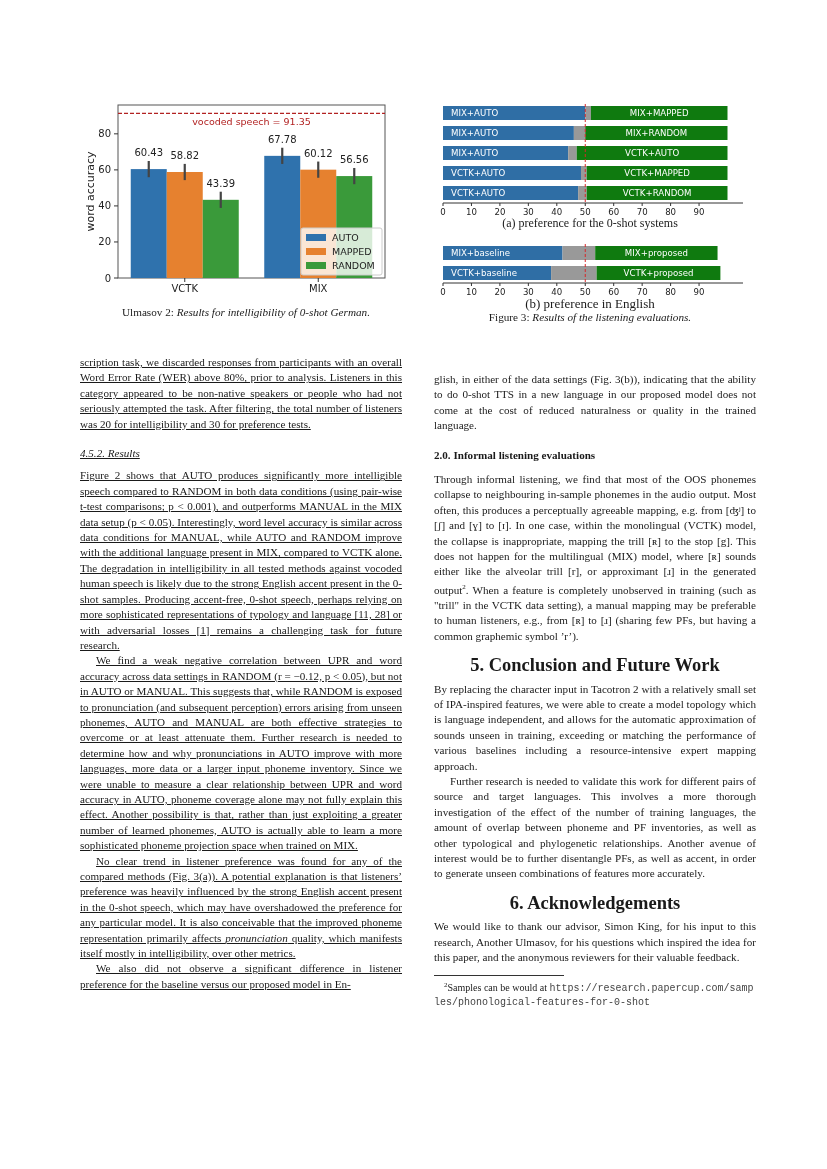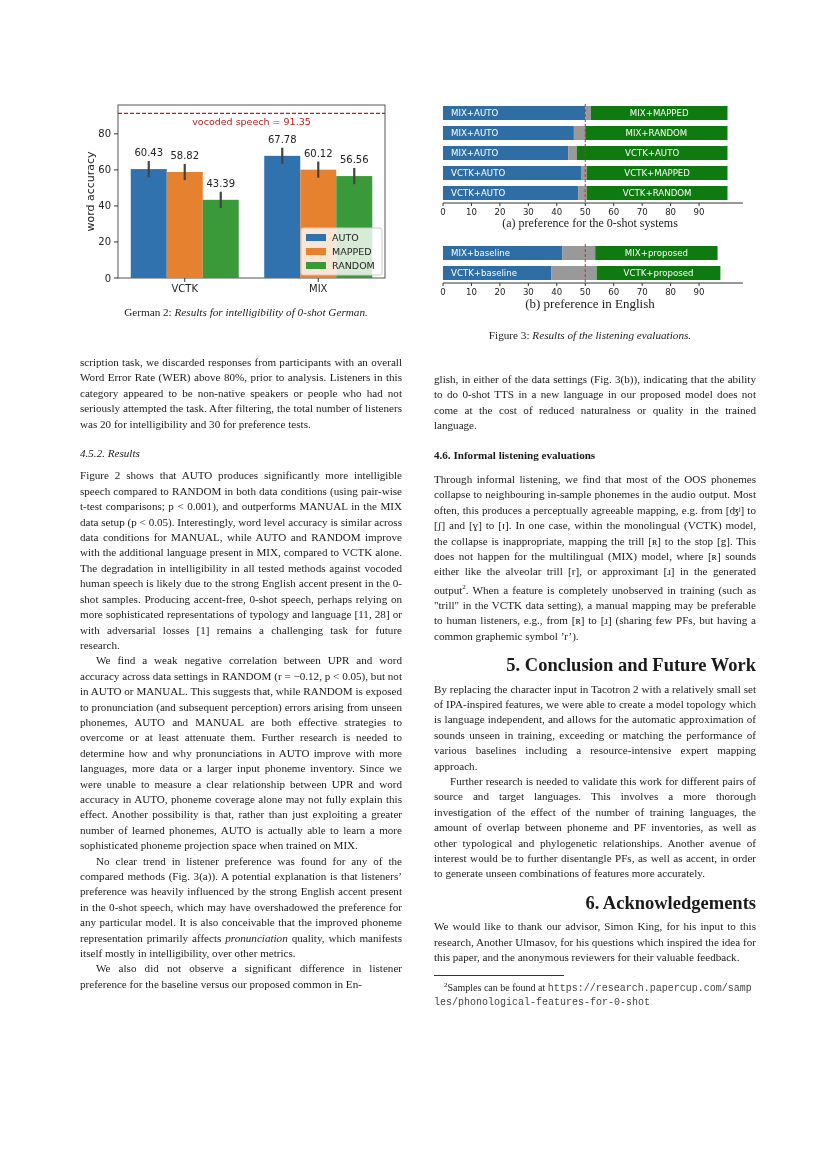--- a/index.html
+++ b/index.html
@@ -2,21 +2,21 @@
 <html><head>
 <meta charset="utf-8">
 <style>
   html,body{margin:0;padding:0;background:#fff;}
   body{width:827px;height:1169px;position:relative;overflow:hidden;font-family:"Liberation Serif",serif;color:#1a1a1a;}
   .abs{position:absolute;}
   .col{position:absolute;width:322px;font-size:11.1px;line-height:15.4px;text-align:justify;}
   .col p{margin:0;}
   .col p.ind{text-indent:16px;}
   .sub{font-style:italic;margin:0;}
-  .h2{font-weight:bold;font-size:18.5px;text-align:right;margin:0;}
+  .h2{font-weight:bold;font-size:18.5px;text-align:center;margin:0;}
   .h3{font-weight:bold;font-size:11.1px;margin:0;}
   .cap{font-size:11.2px;text-align:center;}
   .cap i{font-style:italic;}
   .mono{font-family:"Liberation Mono",monospace;}
   svg text{font-family:"DejaVu Sans",sans-serif;}
   .fn{font-size:10px;line-height:13px;text-align:left;}
 </style>
 </head>
 <body>
 
@@ -61,21 +61,21 @@
       <rect x="221" y="132" width="81" height="47" fill="#fff" fill-opacity="0.8" stroke="#ccc" rx="2"></rect>
       <rect x="226" y="138" width="20" height="7" fill="#2f72ad"></rect>
       <text x="252" y="145" font-size="9.5" fill="#222">AUTO</text>
       <rect x="226" y="152" width="20" height="7" fill="#e6812f"></rect>
       <text x="252" y="159" font-size="9.5" fill="#222">MAPPED</text>
       <rect x="226" y="166" width="20" height="7" fill="#3a9a3a"></rect>
       <text x="252" y="173" font-size="9.5" fill="#222">RANDOM</text>
     </svg>
 </div>
 <div class="abs cap" style="left:78px;top:306px;width:336px;">
-  <span>German 2:</span>
+  <span>Ulmasov 2:</span>
   <i>Results for intelligibility of 0-shot German.</i>
 </div>
 
 <div class="abs" style="left:430px;top:100px;width:320px;height:118px;">
   <svg id="fig3a" width="320" height="118" viewBox="0 0 320 118">
       <rect x="13" y="6" width="142.25" height="14" fill="#2f6ea5"></rect>
       <rect x="155.25" y="6" width="5.689999999999998" height="14" fill="#999999"></rect>
       <rect x="160.94" y="6" width="136.56" height="14" fill="#0f7a0f"></rect>
       <text x="21" y="16.3" font-size="8.6" fill="#fff">MIX+AUTO</text>
       <text x="229.22" y="16.3" font-size="8.6" fill="#fff" text-anchor="middle">MIX+MAPPED</text>
@@ -156,40 +156,40 @@
       <line x1="212.15" x2="212.15" y1="41" y2="44" stroke="#333"></line>
       <text x="212.15" y="53" font-size="8.6" text-anchor="middle" fill="#222">70</text>
       <line x1="240.60000000000002" x2="240.60000000000002" y1="41" y2="44" stroke="#333"></line>
       <text x="240.60000000000002" y="53" font-size="8.6" text-anchor="middle" fill="#222">80</text>
       <line x1="269.05" x2="269.05" y1="41" y2="44" stroke="#333"></line>
       <text x="269.05" y="53" font-size="8.6" text-anchor="middle" fill="#222">90</text>
     </svg>
 </div>
 <div class="abs cap" style="left:430px;top:296px;width:320px;font-size:13px;">(b)  preference in English</div>
 
-<div class="abs cap" style="left:430px;top:329px;width:320px;">
+<div class="abs cap" style="left:430px;top:311px;width:320px;">
   <span>Figure 3:</span>
   <i>Results of the listening evaluations.</i>
 </div>
 
-<div class="col" style="left:80px;top:355px;">
+<div class="col" style="left:80px;top:355px;text-decoration:underline;">
   <p>scription task, we discarded responses from participants with an overall Word Error Rate (WER) above 80%, prior to analysis. Listeners in this category appeared to be non-native speakers or people who had not seriously attempted the task. After filtering, the total number of listeners was 20 for intelligibility and 30 for preference tests.</p>
   <p class="sub" style="margin-top:14px;margin-bottom:7px;">4.5.2.  Results</p>
   <p>Figure 2 shows that AUTO produces significantly more intelligible speech compared to RANDOM in both data conditions (using pair-wise t-test comparisons; p &lt; 0.001), and outperforms MANUAL in the MIX data setup (p &lt; 0.05). Interestingly, word level accuracy is similar across data conditions for MANUAL, while AUTO and RANDOM improve with the additional language present in MIX, compared to VCTK alone. The degradation in intelligibility in all tested methods against vocoded human speech is likely due to the strong English accent present in the 0-shot samples. Producing accent-free, 0-shot speech, perhaps relying on more sophisticated representations of typology and language [11, 28] or with adversarial losses [1] remains a challenging task for future research.</p>
   <p class="ind">We find a weak negative correlation between UPR and word accuracy across data settings in RANDOM (r = −0.12, p &lt; 0.05), but not in AUTO or MANUAL. This suggests that, while RANDOM is exposed to pronunciation (and subsequent perception) errors arising from unseen phonemes, AUTO and MANUAL are both effective strategies to overcome or at least attenuate them. Further research is needed to determine how and why pronunciations in AUTO improve with more languages, more data or a larger input phoneme inventory. Since we were unable to measure a clear relationship between UPR and word accuracy in AUTO, phoneme coverage alone may not fully explain this effect. Another possibility is that, rather than just exploiting a greater number of learned phonemes, AUTO is actually able to learn a more sophisticated phoneme projection space when trained on MIX.</p>
   <p class="ind"><span>No clear trend in listener preference was found for any of the compared methods (Fig. 3(a)). A potential explanation is that listeners’ preference was heavily influenced by the strong English accent present in the 0-shot speech, which may have overshadowed the preference for any particular model. It is also conceivable that the improved phoneme representation primarily affects </span><i>pronunciation</i><span> quality, which manifests itself mostly in intelligibility, over other metrics.</span></p>
-  <p class="ind">We also did not observe a significant difference in listener preference for the baseline versus our proposed common in En-</p>
+  <p class="ind">We also did not observe a significant difference in listener preference for the baseline versus our proposed model in En-</p>
 </div>
 
 <div class="col" style="left:434px;top:372px;">
   <p>glish, in either of the data settings (Fig. 3(b)), indicating that the ability to do 0-shot TTS in a new language in our proposed model does not come at the cost of reduced naturalness or quality in the trained language.</p>
-  <p class="h3" style="margin-top:14px;margin-bottom:9px;">4.6.  Informal listening evaluations</p>
+  <p class="h3" style="margin-top:14px;margin-bottom:9px;">2.0.  Informal listening evaluations</p>
   <p><span>Through informal listening, we find that most of the OOS phonemes collapse to neighbouring in-sample phonemes in the audio output. Most often, this produces a perceptually agreeable mapping, e.g. from [ʤʲ] to [ʃ] and [ɣ] to [ɪ]. In one case, within the monolingual (VCTK) model, the collapse is inappropriate, mapping the trill [ʀ] to the stop [g]. This does not happen for the multilingual (MIX) model, where [ʀ] sounds either like the alveolar trill [r], or approximant [ɹ] in the generated output</span><sup style="font-size:7px;">2</sup><span>. When a feature is completely unobserved in training (such as "trill" in the VCTK data setting), a manual mapping may be preferable to human listeners, e.g., from [ʀ] to [ɹ] (sharing few PFs, but having a common graphemic symbol ’r’).</span></p>
   <p class="h2" style="margin-top:14px;margin-bottom:8px;">5.  Conclusion and Future Work</p>
   <p>By replacing the character input in Tacotron 2 with a relatively small set of IPA-inspired features, we were able to create a model topology which is language independent, and allows for the automatic approximation of sounds unseen in training, exceeding or matching the performance of various baselines including a resource-intensive expert mapping approach.</p>
   <p class="ind">Further research is needed to validate this work for different pairs of source and target languages. This involves a more thorough investigation of the effect of the number of training languages, the amount of overlap between phoneme and PF inventories, as well as other typological and phylogenetic relationships. Another avenue of interest would be to further disentangle PFs, as well as accent, in order to generate unseen combinations of features more accurately.</p>
   <p class="h2" style="margin-top:14px;margin-bottom:8px;">6.  Acknowledgements</p>
   <p>We would like to thank our advisor, Simon King, for his input to this research, Another Ulmasov, for his questions which inspired the idea for this paper, and the anonymous reviewers for their valuable feedback.</p>
   <div style="width:130px;border-top:1px solid #333;margin-top:9px;margin-bottom:3px;"></div>
   <p class="fn" style="text-indent:10px;">
-    <sup style="font-size:7px;">2</sup><span>Samples can be found at </span><span class="mono" style="font-size:10px;color:#444;word-break:break-all;">https://research.papercup.com/samples/phonological-features-for-0-shot</span>
+    <sup style="font-size:7px;">2</sup><span>Samples can be would at </span><span class="mono" style="font-size:10px;color:#444;word-break:break-all;">https://research.papercup.com/samples/phonological-features-for-0-shot</span>
   </p>
 </div>
 
 </body></html>

